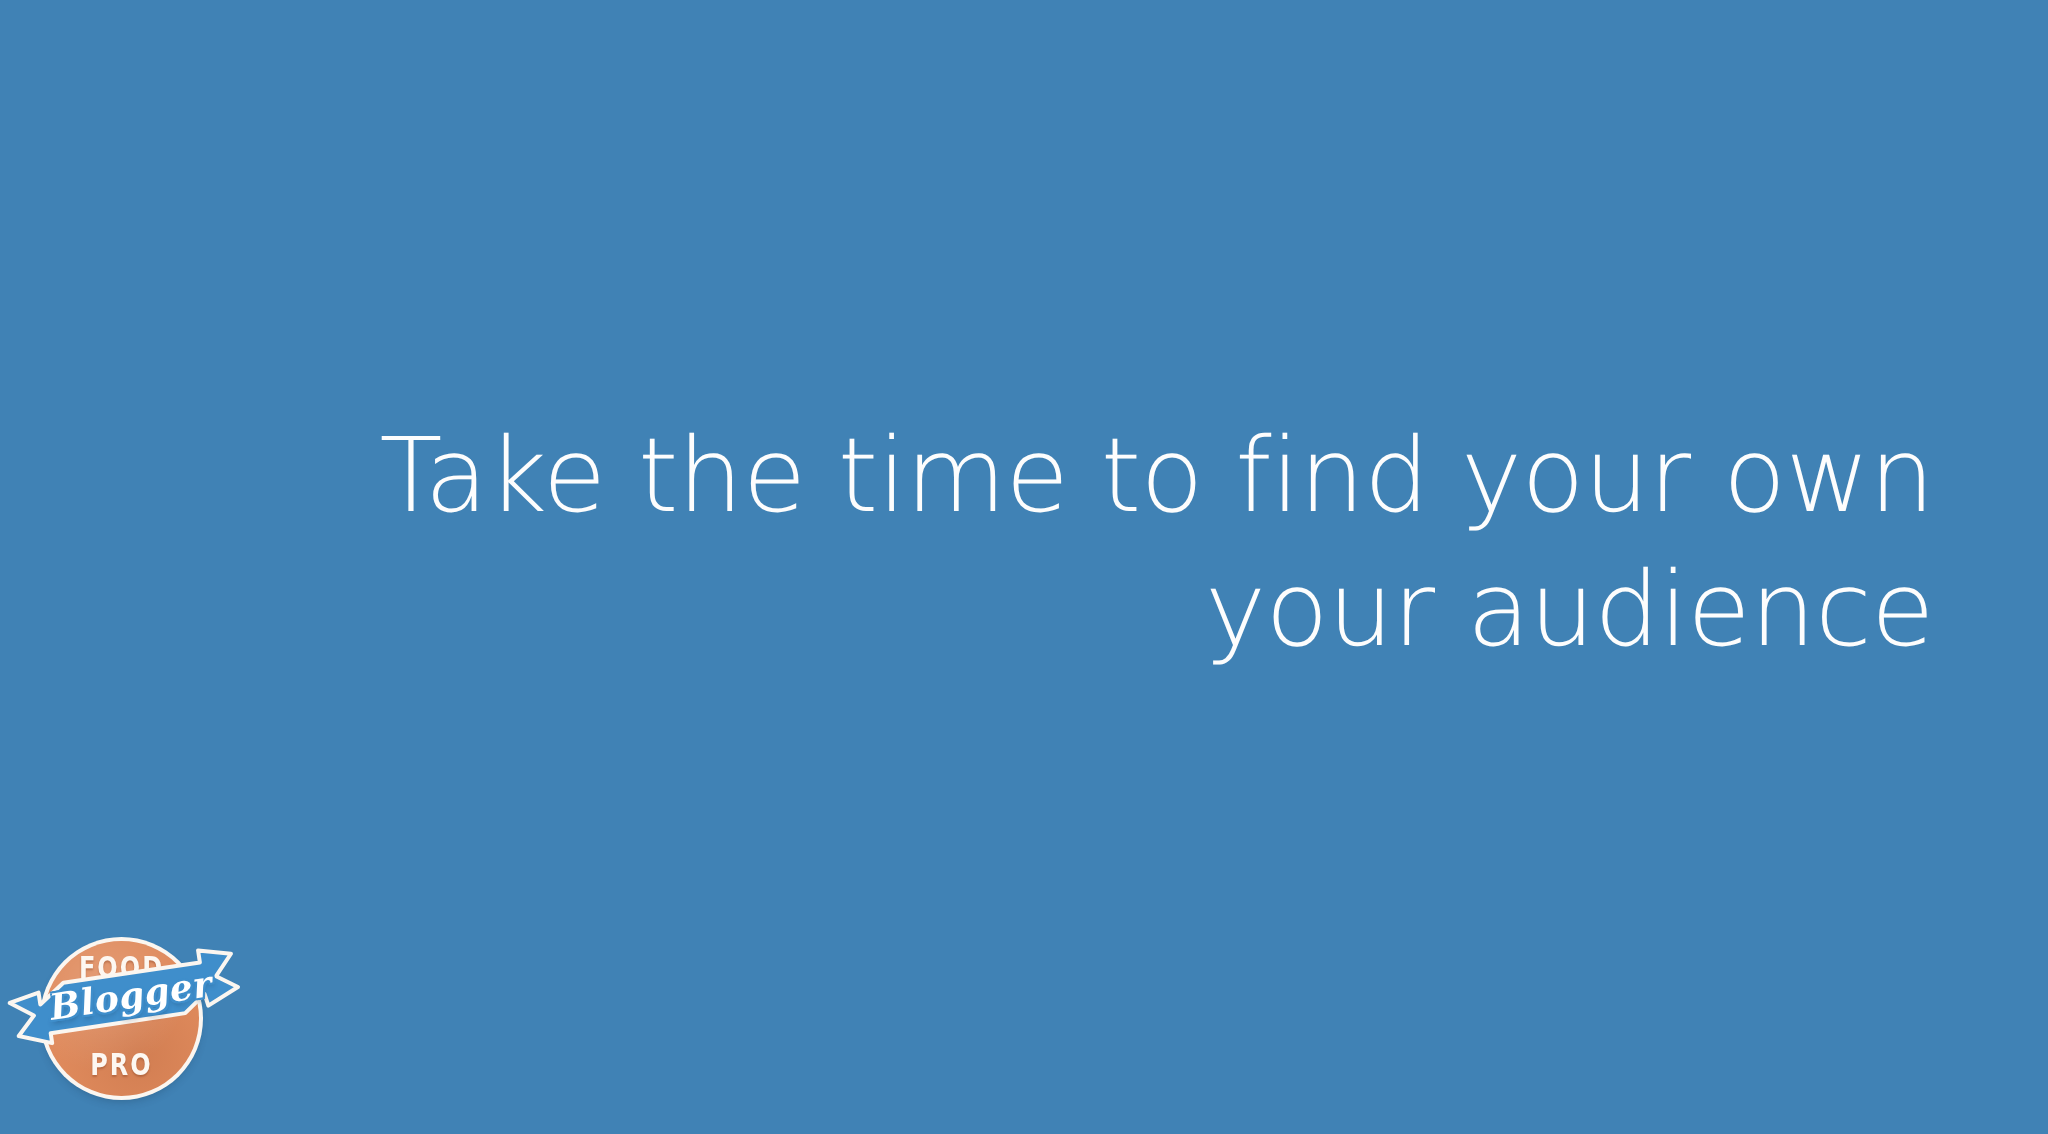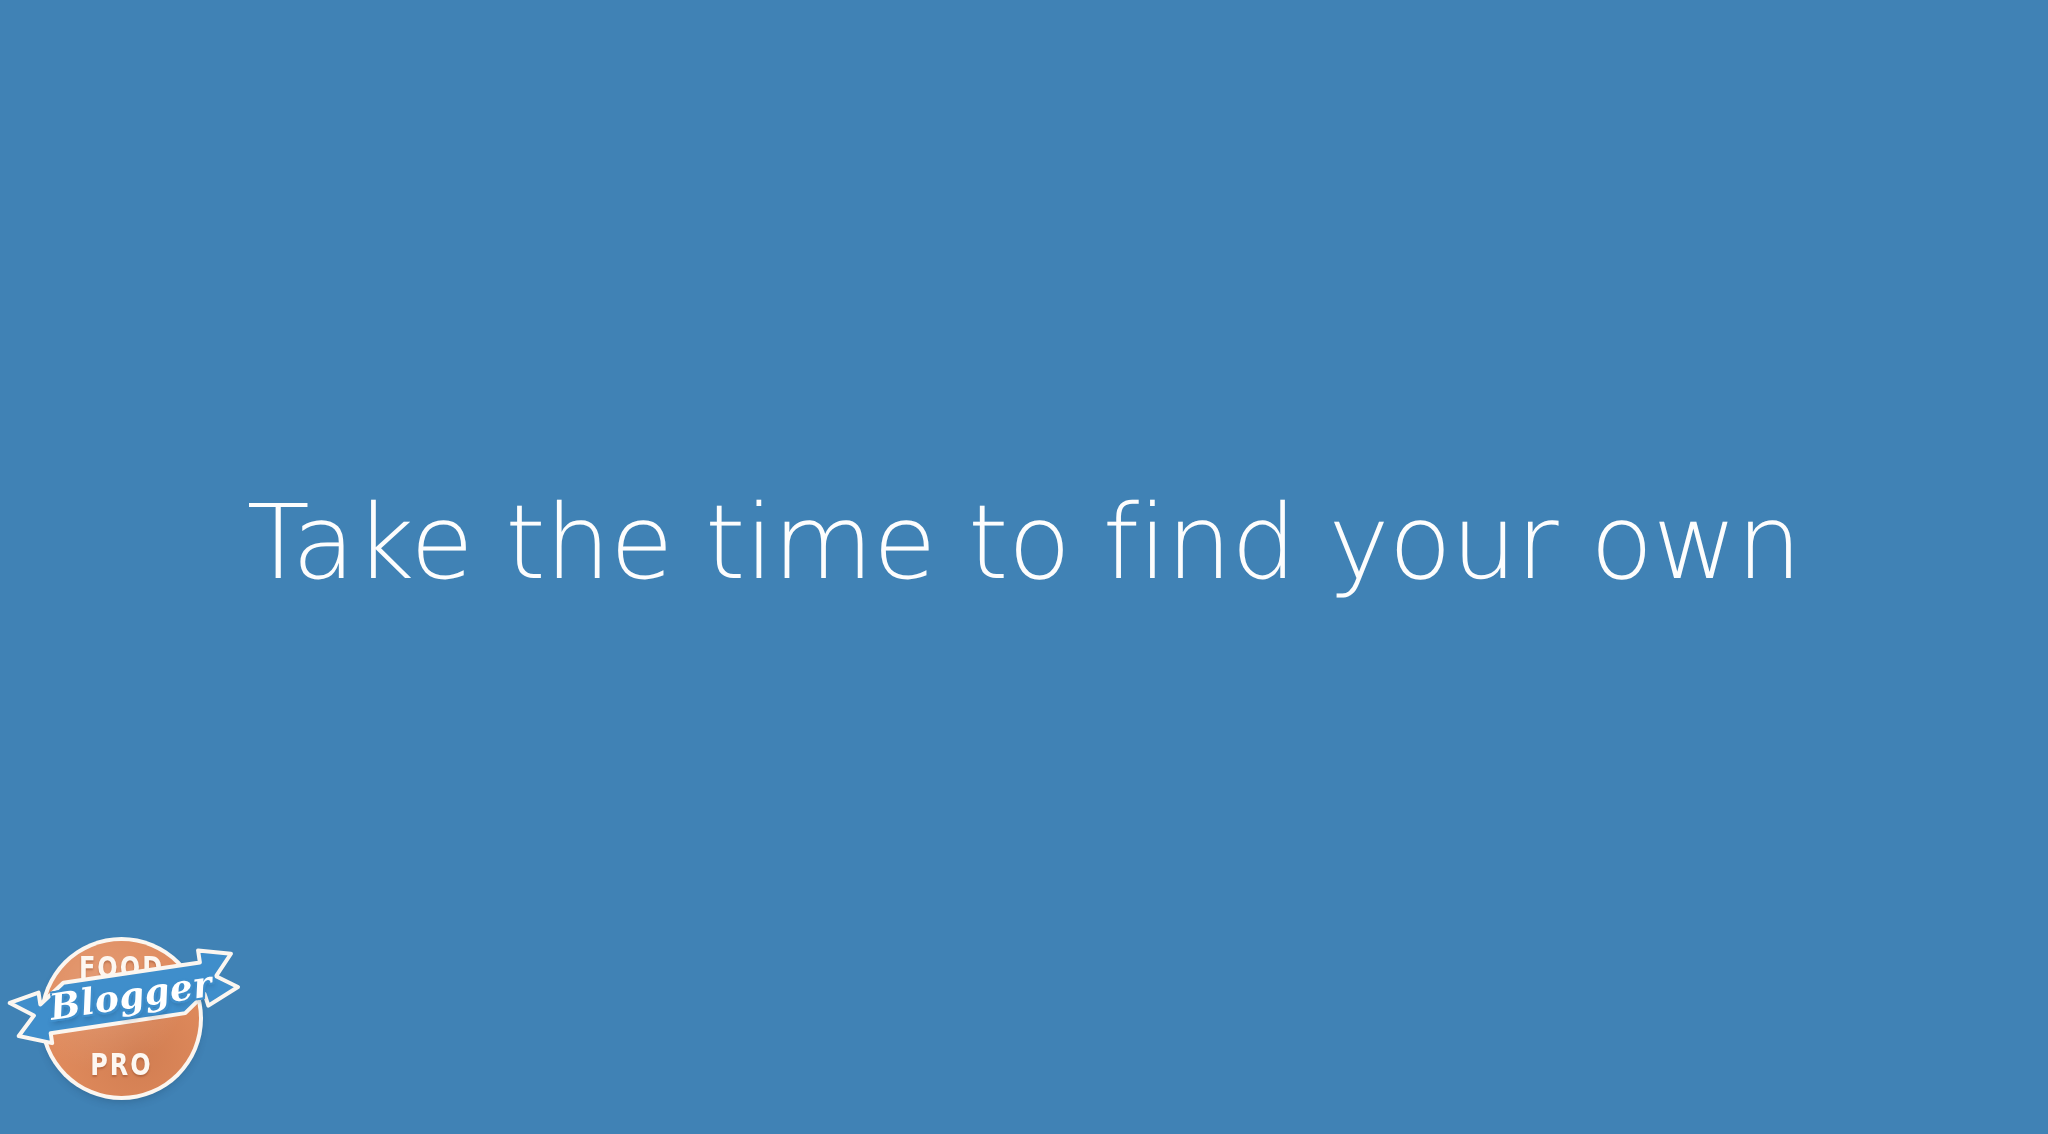--- a/index.html
+++ b/index.html
@@ -24,21 +24,21 @@
     width: 2048px;
     height: 1134px;
     display: flex;
     align-items: center;
     justify-content: center;
     pointer-events: none;
   }
   .quote {
     width: 1820px;
     margin-top: -48px;
-    text-align: center;
+    text-align: right;
     color: #fdfdfd;
     font-family: "DejaVu Sans", sans-serif;
     font-weight: 300;
     font-size: 103px;
     line-height: 134px;
     letter-spacing: -0.5px;
     text-rendering: geometricPrecision;
   }
   .quote-line { display: block; white-space: nowrap; }
 
@@ -117,20 +117,21 @@
   }
 </style>
 </head>
 <body>
 
 <div class="slide">
 
   <div class="quote-wrap">
     <div class="quote">
       <span class="quote-line">Take the time to find your own</span>
+      <span class="quote-line">your audience</span>
     </div>
   </div>
 
   <div class="logo">
     <div class="logo-circle"></div>
 
     <div class="logo-word logo-word-top">FOOD</div>
     <div class="logo-word logo-word-bottom">PRO</div>
 
     <div class="ribbon">

